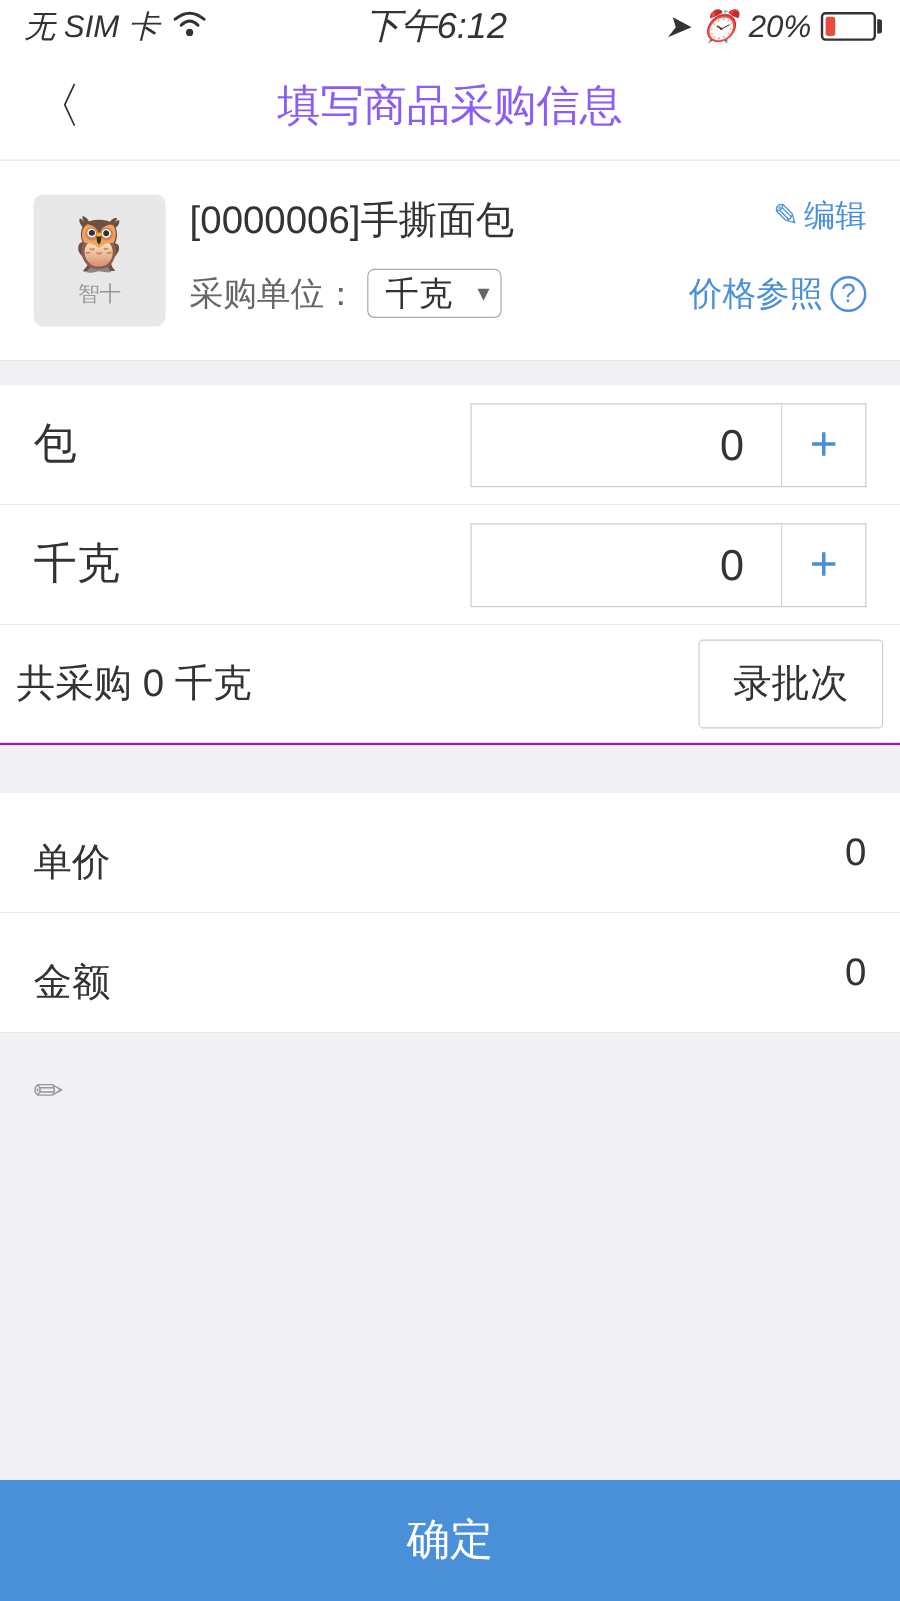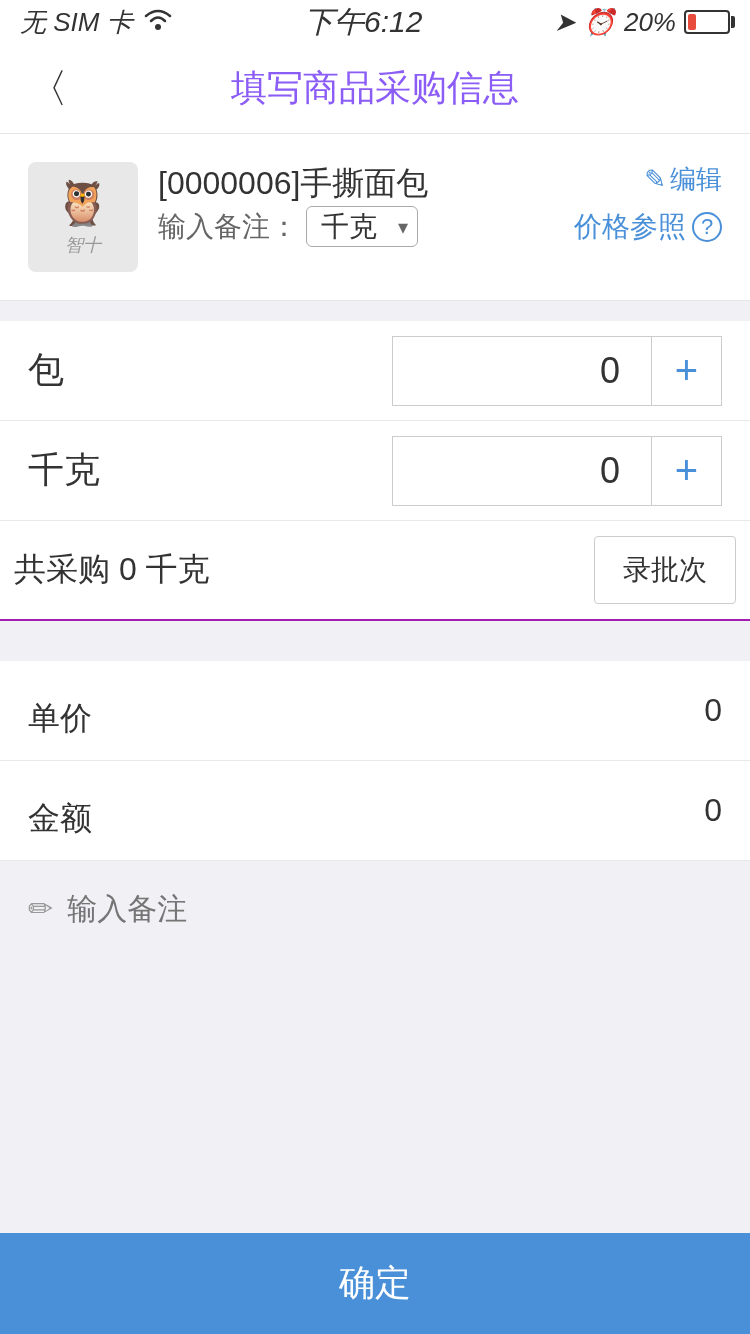--- a/index.html
+++ b/index.html
@@ -119,26 +119,26 @@
       justify-content: center;
       flex-shrink: 0;
     }
     .product-image .owl-icon {
       font-size: 44px;
     }
     .product-image .brand-label {
       font-size: 18px;
       color: #999;
       margin-top: 4px;
-      font-style: italic;
     }
     .product-info {
       flex: 1;
       display: flex;
       flex-direction: column;
+      gap: 18px;
     }
     .product-header {
       display: flex;
       justify-content: space-between;
       align-items: flex-start;
     }
     .product-name {
       font-size: 32px;
       color: #333;
       font-weight: 500;
@@ -272,21 +272,21 @@
     }
     .total-text {
       font-size: 32px;
       color: #333;
     }
     .record-btn {
       margin-left: auto;
       border: 1px solid #ccc;
       border-radius: 4px;
       padding: 14px 28px;
-      font-size: 28px;
+      font-size: 32px;
       color: #333;
       background: #fff;
       cursor: pointer;
     }
 
     
     .info-section {
       background: #fff;
       margin-top: 20px;
     }
@@ -404,21 +404,21 @@
   <div class="product-info">
     <div class="product-header">
       <div class="product-name">[0000006]手撕面包</div>
       <div class="edit-btn">
         <span>✎</span>
         <span>编辑</span>
       </div>
     </div>
     <div class="product-unit-row">
       <div style="display:flex;align-items:center;gap:8px;">
-        <span class="unit-label">输入备注：</span>
+        <span class="unit-label">采购单位：</span>
         <div class="unit-select-wrapper">
           <select>
             <option>千克</option>
             <option>包</option>
           </select>
           <span class="unit-select-arrow">▾</span>
         </div>
       </div>
       <div class="price-ref">
         <span>价格参照</span>
@@ -466,18 +466,17 @@
     <span class="info-value">0</span>
   </div>
   <div class="info-row">
     <span class="info-label">金额</span>
     <span class="info-value">0</span>
   </div>
 </div>
 
 <div class="note-section">
   <span class="note-icon">✏</span>
-  <textarea class="note-input" placeholder="输入备注" rows="1" style=""></textarea>
 </div>
 
 <div class="content-area" style="min-height: 280px;"></div>
 
 <button class="confirm-btn">确定</button>
 
 </body></html>

